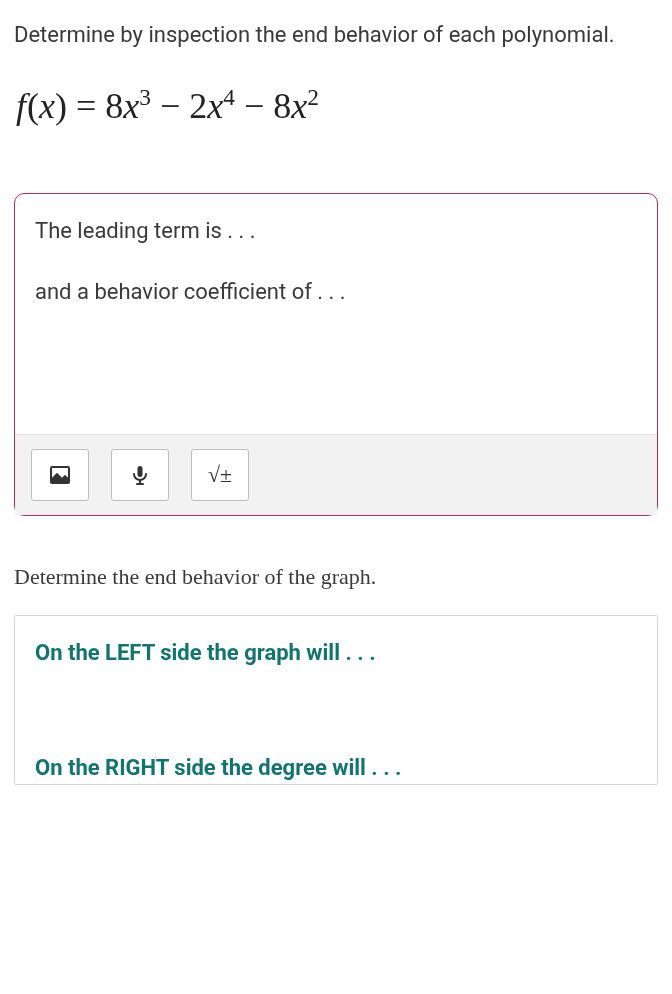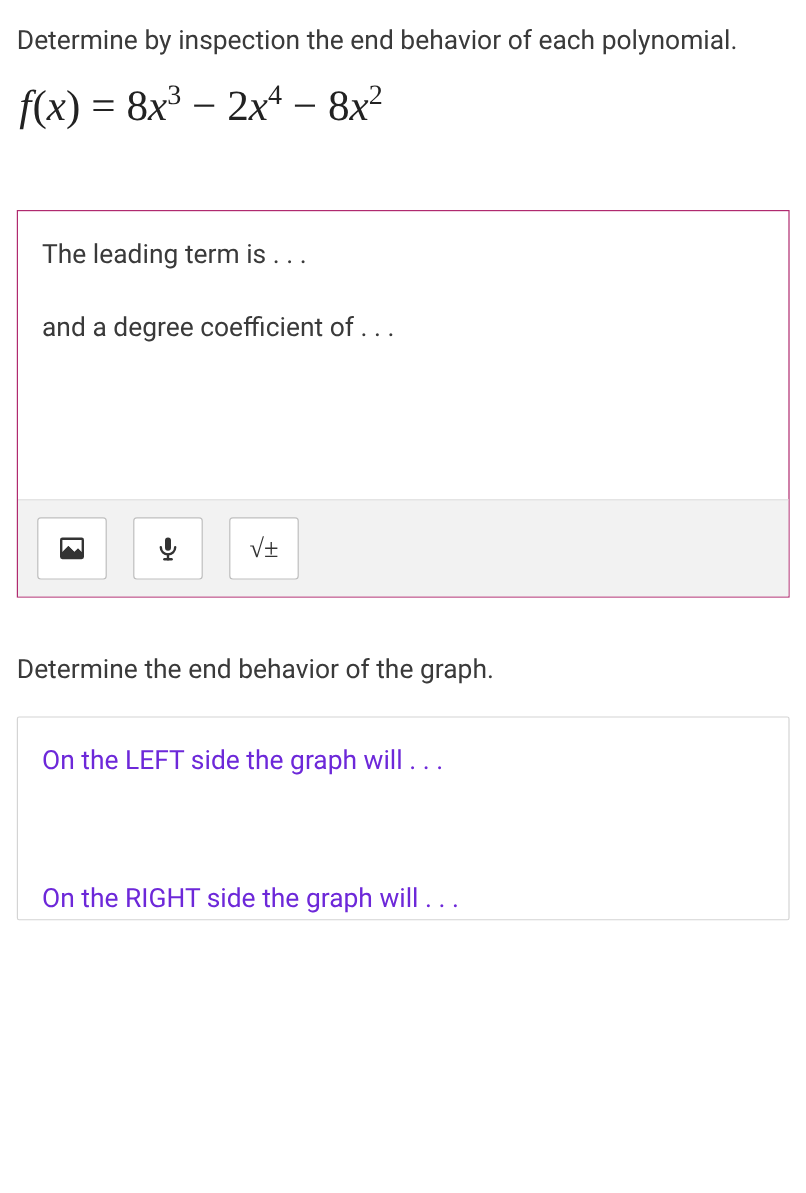--- a/index.html
+++ b/index.html
@@ -11,41 +11,41 @@
       font-family: -apple-system, BlinkMacSystemFont, "Segoe UI", Roboto, Helvetica, Arial, sans-serif;
       width: 672px;
       background: #ffffff;
       color: #333333;
       padding: 18px 14px 0 14px;
     }
     .question-text {
       font-size: 22px;
       line-height: 1.5;
       color: #3a3a3a;
-      margin-bottom: 16px;
+      margin-bottom: 34px;
     }
     .formula {
       font-family: "Times New Roman", Times, serif;
       font-size: 36px;
       color: #222;
       margin-bottom: 66px;
       padding-left: 2px;
     }
     .formula .fx {
       font-style: italic;
     }
     .formula sup {
       font-size: 0.65em;
       vertical-align: super;
       line-height: 0;
     }
     .thinsp { display:inline-block; width: 1px;}
     .answer-block {
       border: 1px solid #b02a6f;
-      border-radius: 0;
+      border-radius: 10px;
       background: #ffffff;
     }
     .answer-text {
       padding: 22px 20px;
       font-size: 22px;
       line-height: 1.4;
       color: #3a3a3a;
       min-height: 240px;
     }
     .answer-text p {
@@ -80,49 +80,51 @@
       font-size: 22px;
       color: #333;
       line-height: 1;
     }
     .section2-title {
       font-size: 22px;
       line-height: 1.5;
       color: #3a3a3a;
       margin-top: 44px;
       margin-bottom: 22px;
+      font-family: Liberation Serif, serif;
     }
     .answer-block2 {
       border: 1px solid #d4d4d4;
       border-radius: 2px;
       background: #ffffff;
     }
     .answer-text2 {
       padding: 22px 20px 0 20px;
       font-size: 22px;
       line-height: 1.4;
-      color: #6d28d9;
+      color: #0f766e;
+      font-weight: bold;
     }
     .answer-text2 p.first {
       margin-bottom: 84px;
     }
   </style>
 </head>
 <body>
 
 <div class="question-text">Determine by inspection the end behavior of each polynomial.</div>
 
 <div class="formula">
   <span class="fx">f</span><span class="thinsp"></span><span>(</span><span class="fx">x</span><span>)</span><span> = </span><span>8</span><span class="fx">x</span><sup>3</sup><span> − </span><span>2</span><span class="fx">x</span><sup>4</sup><span> − </span><span>8</span><span class="fx">x</span><sup>2</sup>
 </div>
 
 <div class="answer-block">
   <div class="answer-text">
     <p>The leading term is . . .</p>
-    <p>and a degree coefficient of . . .</p>
+    <p>and a behavior coefficient of . . .</p>
   </div>
   <div class="toolbar">
     <div class="tool-btn">
       <svg width="24" height="24" viewBox="0 0 24 24" fill="none" stroke="#333" stroke-width="2">
         <rect x="3" y="4" width="18" height="16" rx="1"></rect>
         <path d="M3 16 L9 10 L14 15 L17 12 L21 16" fill="#333" stroke="none"></path>
         <path d="M3 16 L9 10 L14 15 L17 12 L21 16 L21 20 L3 20 Z" fill="#333" stroke="none"></path>
       </svg>
     </div>
     <div class="tool-btn">
@@ -137,15 +139,15 @@
       <span class="math-symbol">√±</span>
     </div>
   </div>
 </div>
 
 <div class="section2-title">Determine the end behavior of the graph.</div>
 
 <div class="answer-block2">
   <div class="answer-text2">
     <p class="first">On the LEFT side the graph will . . .</p>
-    <p>On the RIGHT side the graph will . . .</p>
+    <p>On the RIGHT side the degree will . . .</p>
   </div>
 </div>
 
 </body></html>

